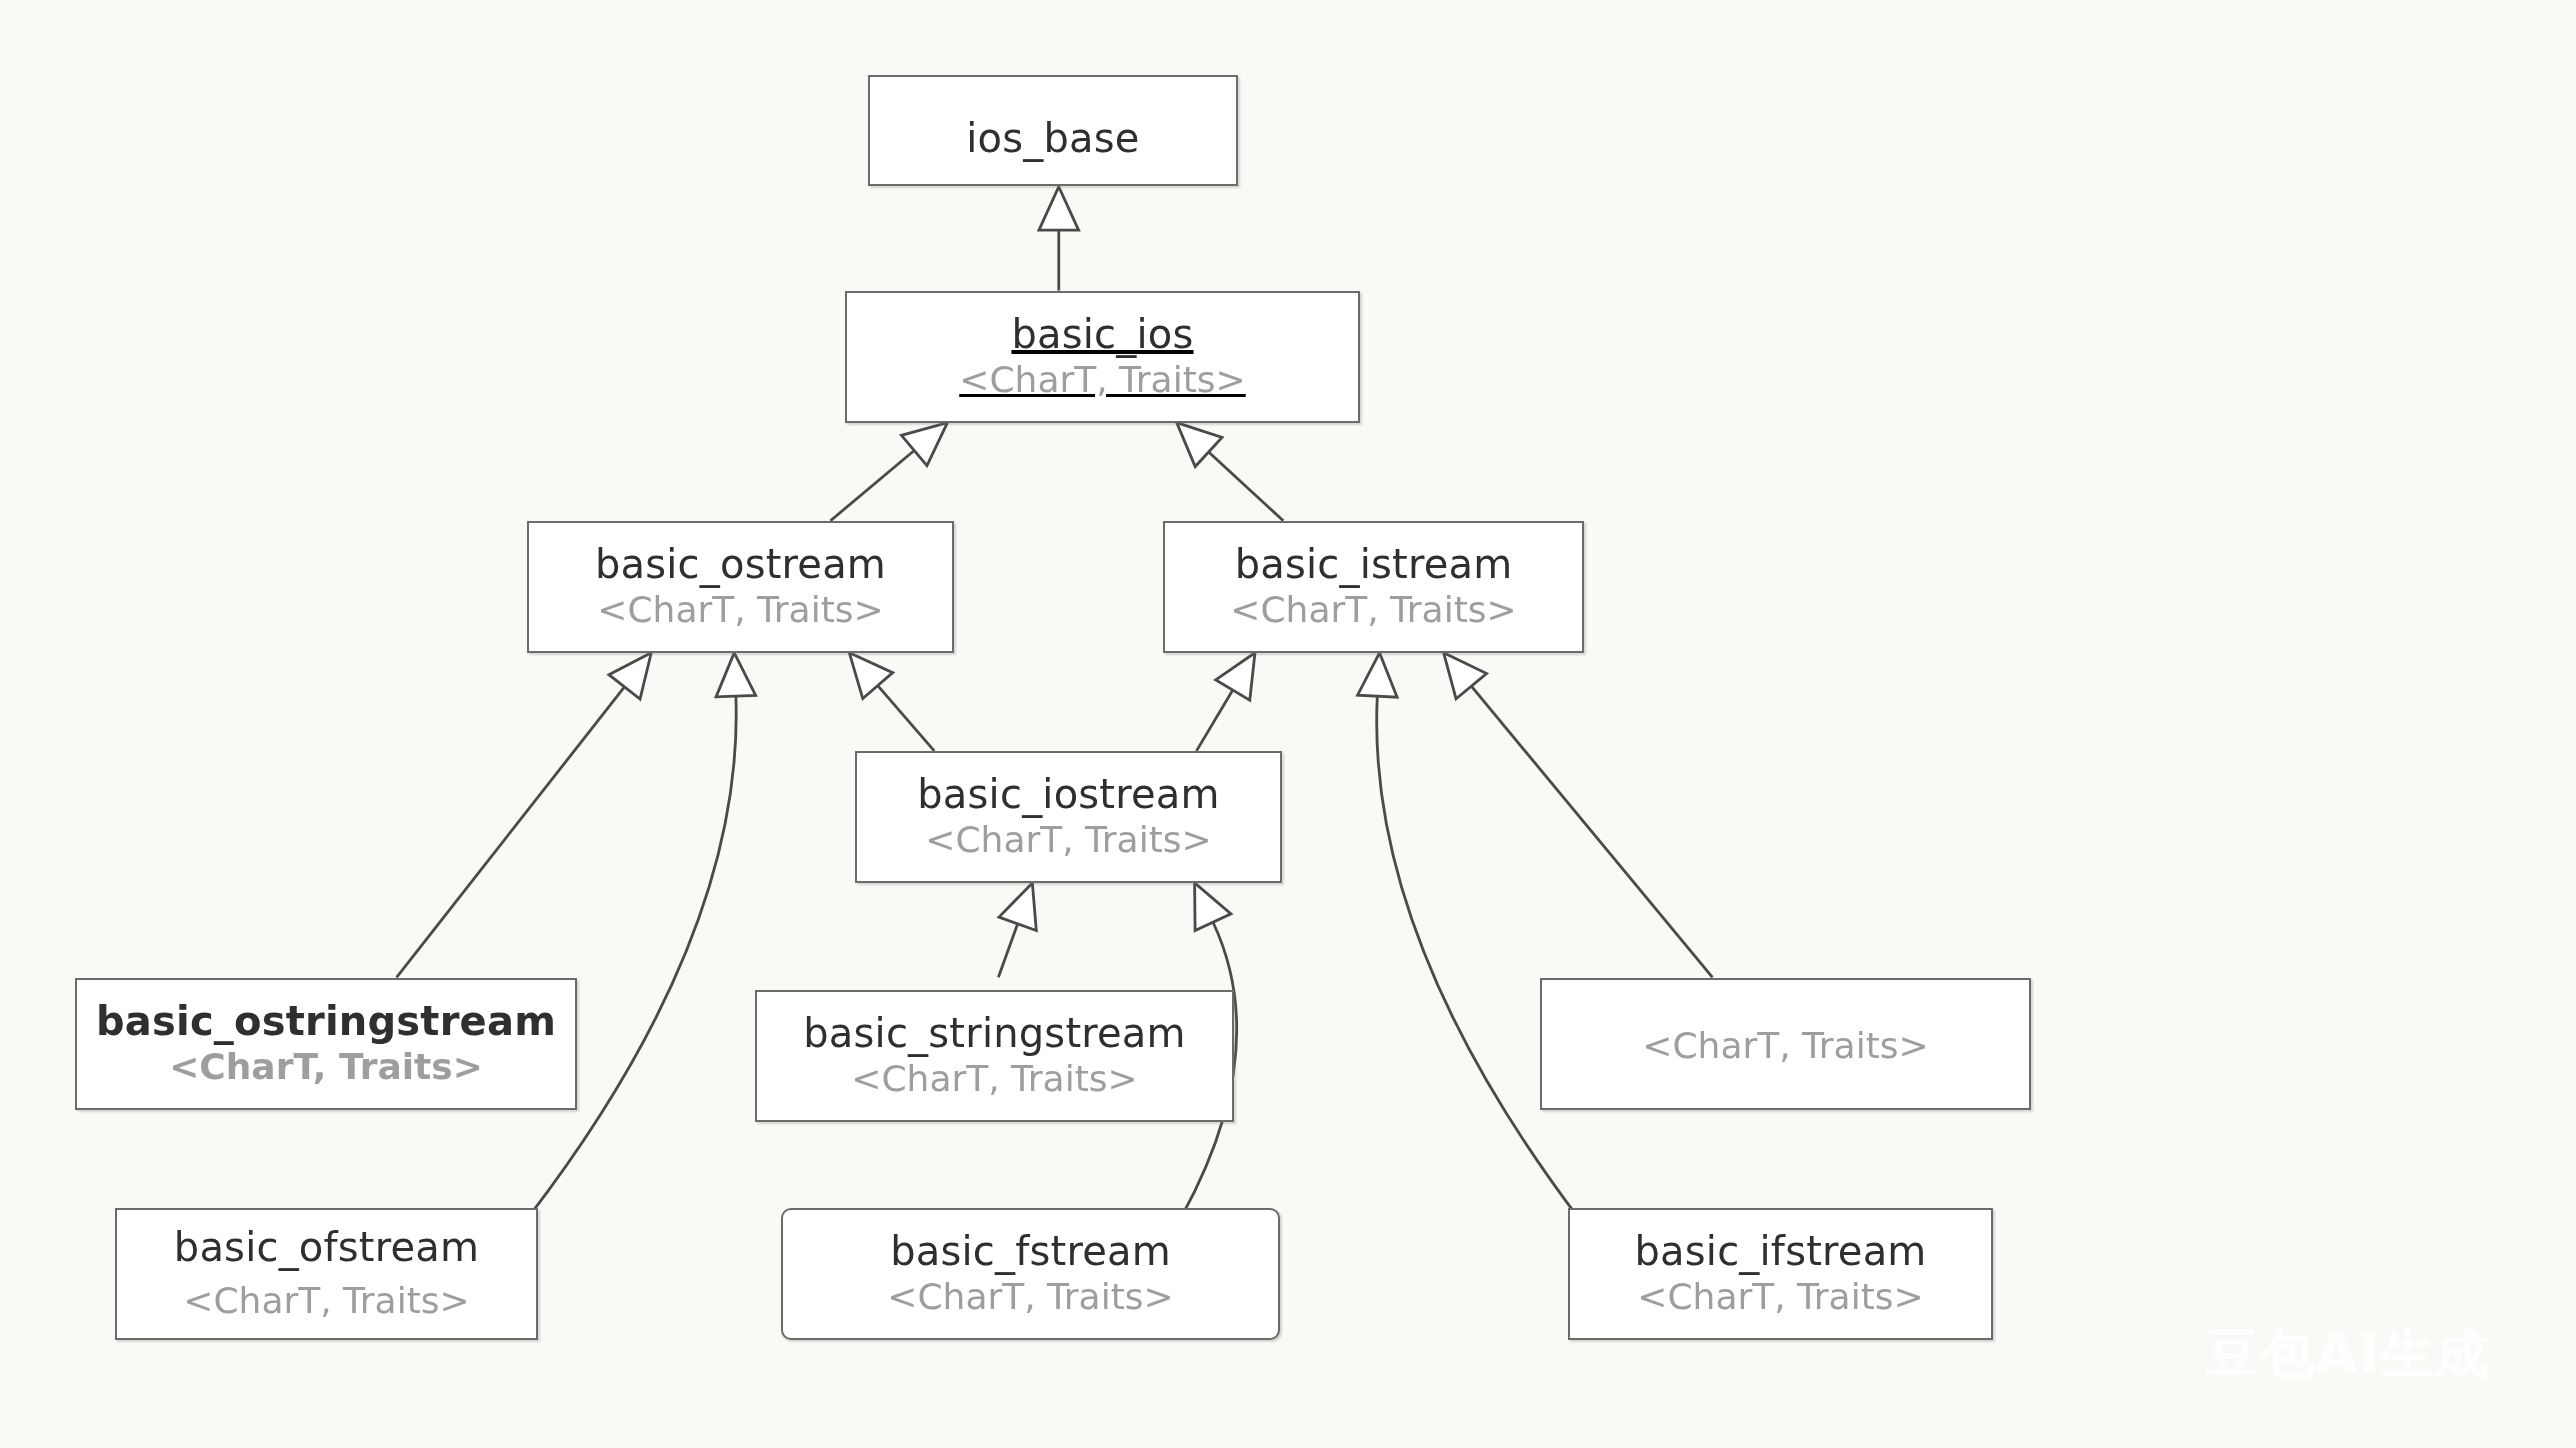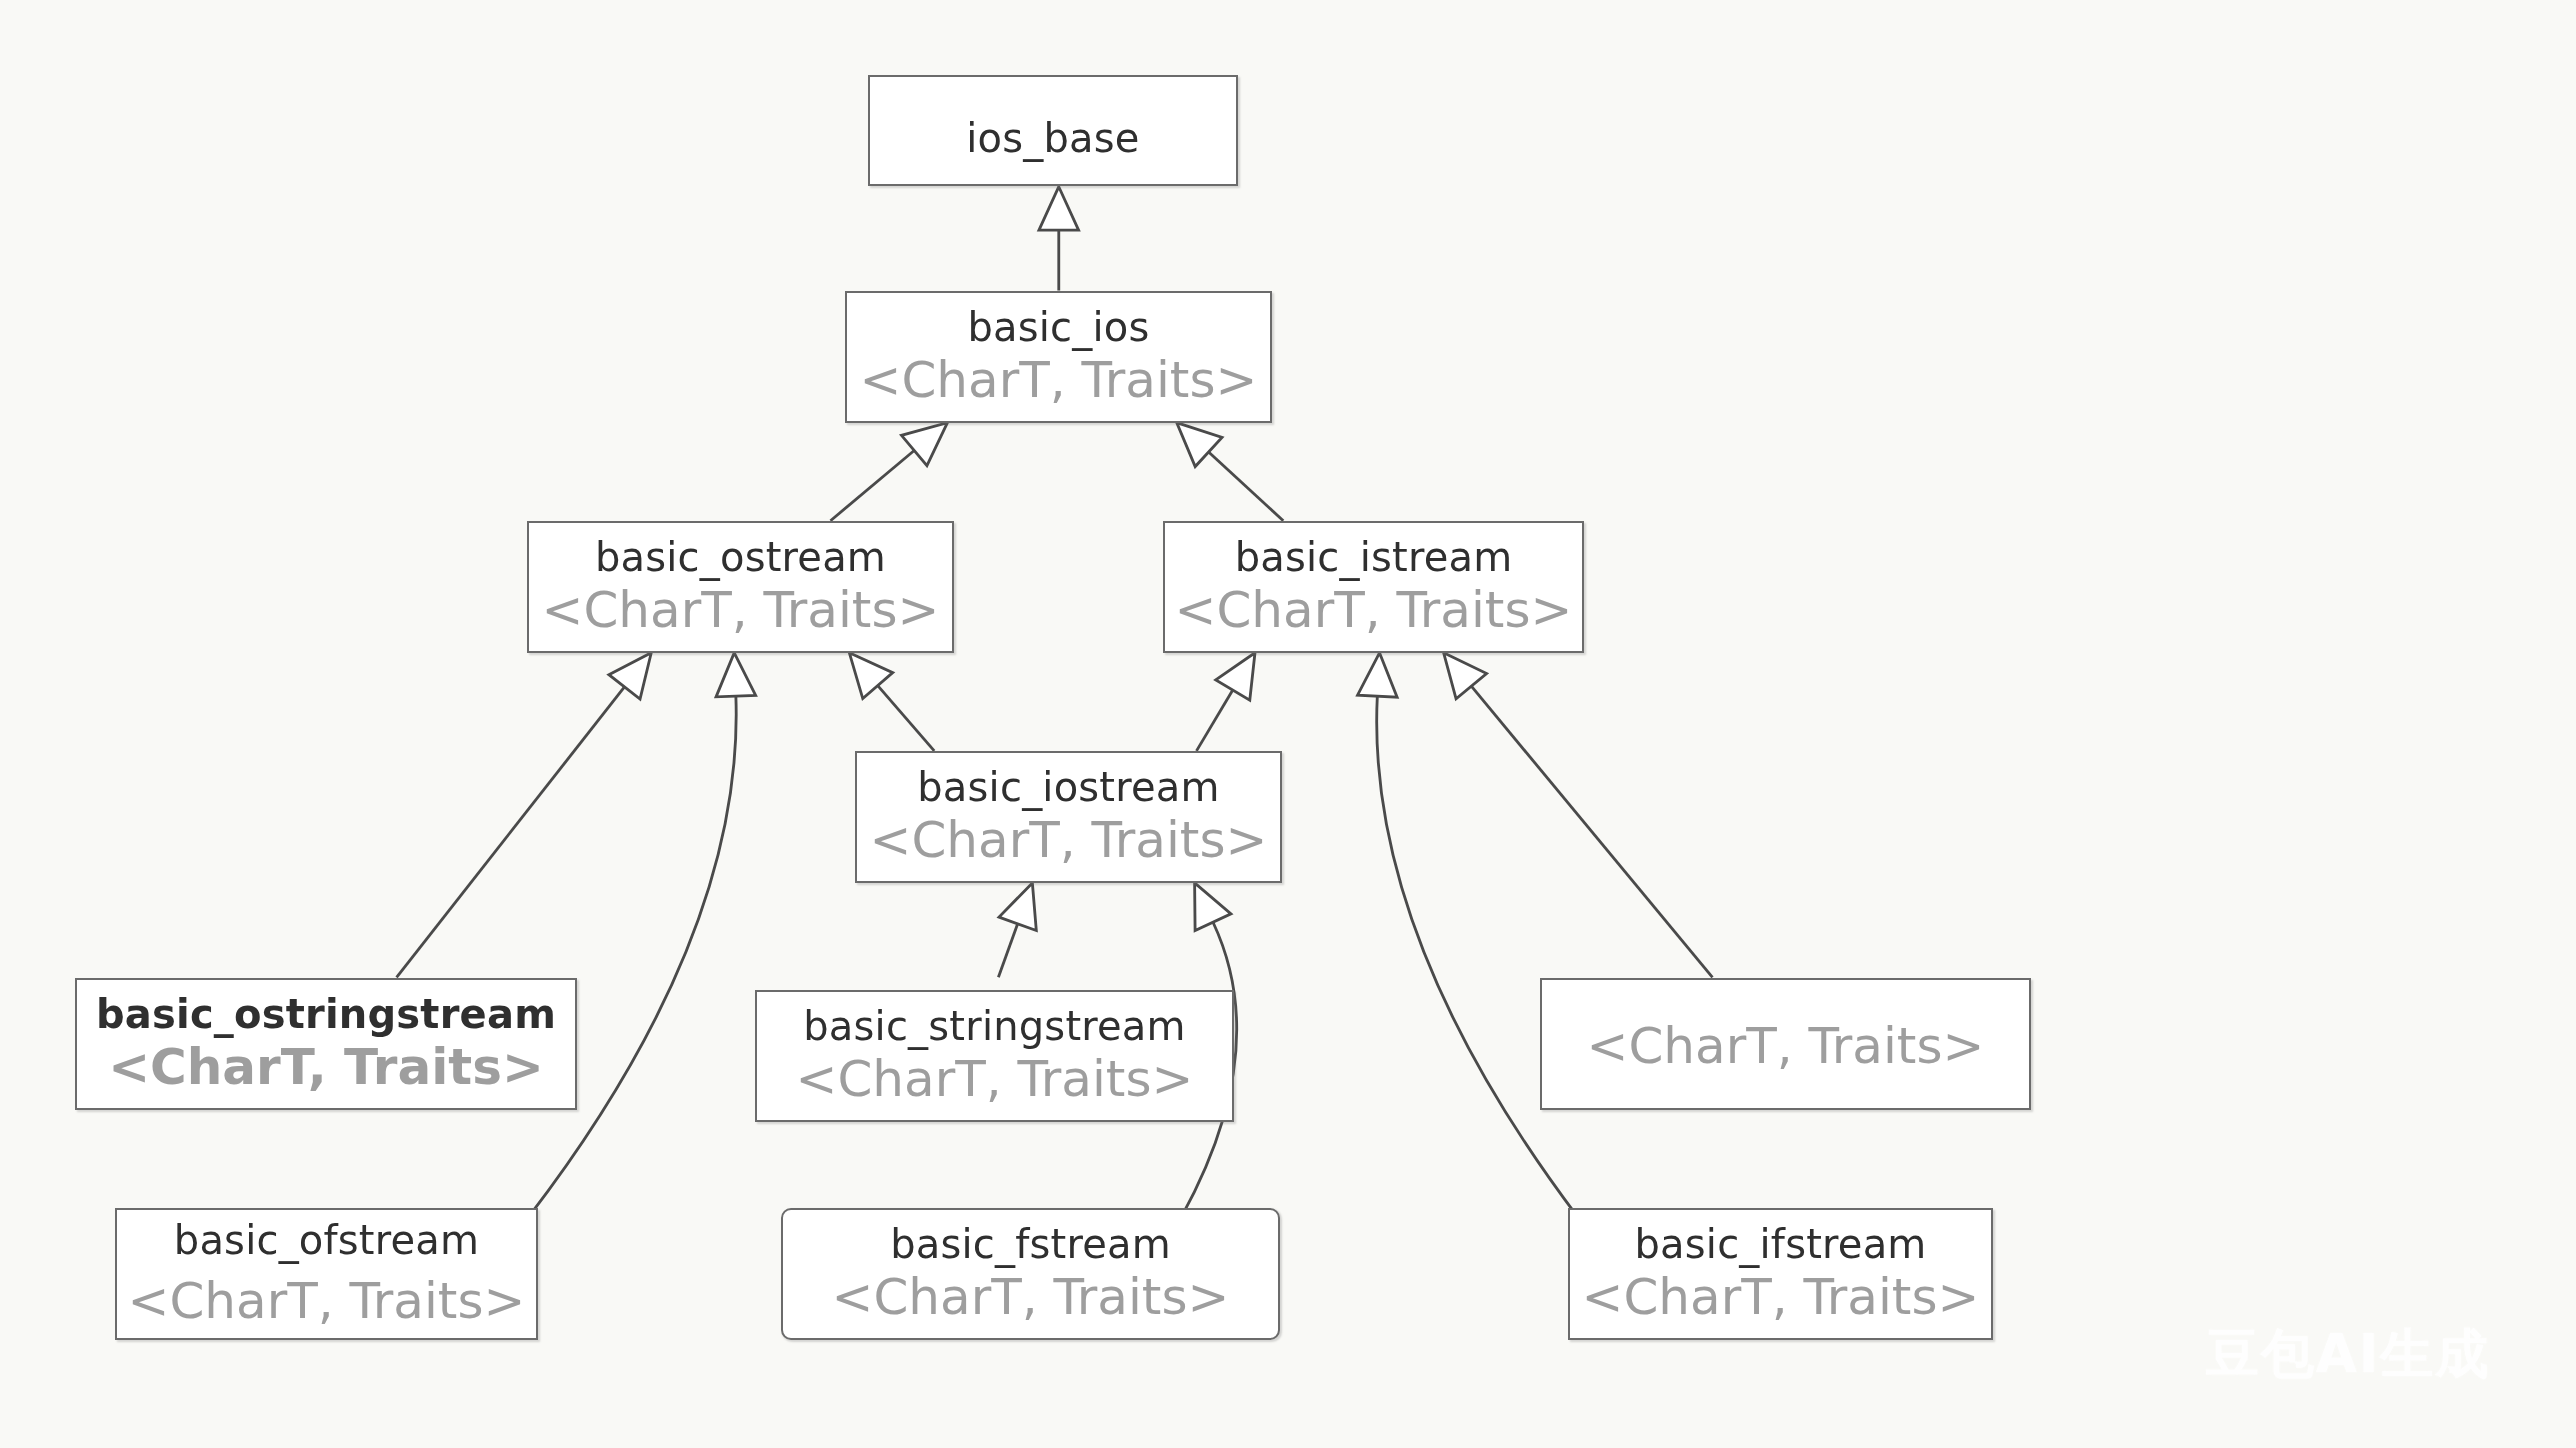--- a/index.html
+++ b/index.html
@@ -36,21 +36,21 @@
     box-shadow: 1.9px 1.9px 1.9px rgba(120,120,120,0.28);
   }
   .node-title {
     font-size: 40px;
     color: #2f2f2f;
     line-height: 1.08;
     white-space: nowrap;
     letter-spacing: 0.2px;
   }
   .node-params {
-    font-size: 50px;
+    font-size: 36px;
     color: #9e9e9e;
     line-height: 1.12;
     white-space: nowrap;
     margin-top: 3.8px;
   }
   .node.single .node-title {
     margin-top: 16px;
   }
   .watermark {
     position: absolute;
@@ -113,21 +113,21 @@
       <g>
         <path d="M 1252 1290 Q 1349 1113 1285.5299866316502 977.6482847446034" fill="none" stroke="#4a4a4a" stroke-width="3"></path>
         <polygon points="1266,936 1304.5433340150562,968.7324212823283 1266.5166392482442,986.5641482068785" fill="#ffffff" stroke="#4a4a4a" stroke-width="3" stroke-linejoin="miter"></polygon>
       </g>
     </svg>
 
   <div id="node-layer">
       <div class="node single" style="left: 868px; top: 75px; width: 370px; height: 111px;">
         <div class="node-title">ios_base</div>
       </div>
-      <div class="node" style="left: 845px; top: 291px; width: 427px; height: 132px;">
+      <div class="node" style="left: 845px; top: 291px; width: 515px; height: 132px; text-decoration: underline;">
         <div class="node-title">basic_ios</div>
         <div class="node-params">&lt;CharT, Traits&gt;</div>
       </div>
       <div class="node" style="left: 527px; top: 521px; width: 427px; height: 132px;">
         <div class="node-title">basic_ostream</div>
         <div class="node-params">&lt;CharT, Traits&gt;</div>
       </div>
       <div class="node" style="left: 1163px; top: 521px; width: 421px; height: 132px;">
         <div class="node-title">basic_istream</div>
         <div class="node-params">&lt;CharT, Traits&gt;</div>

